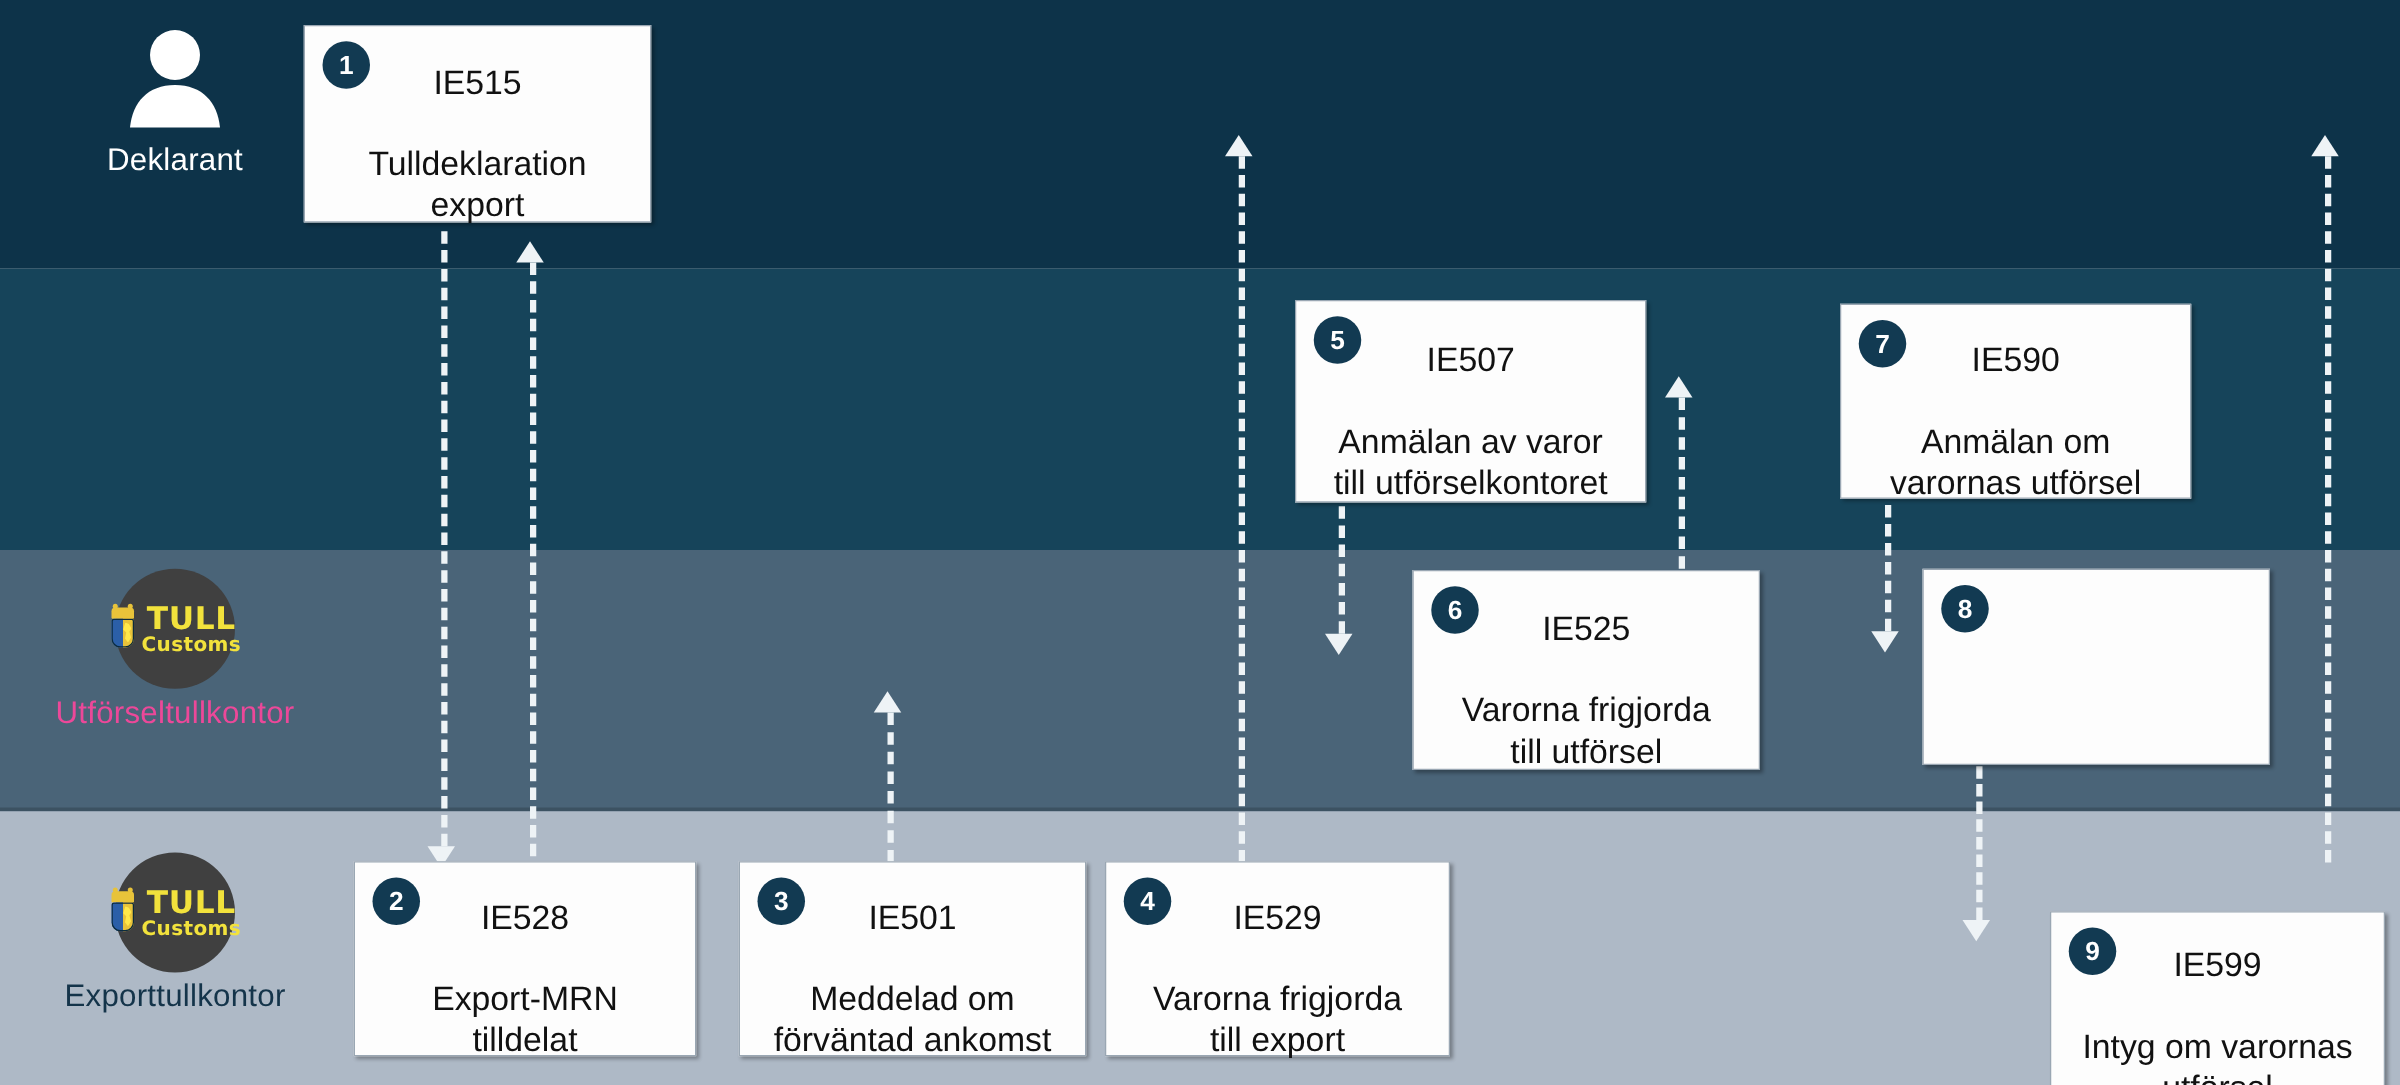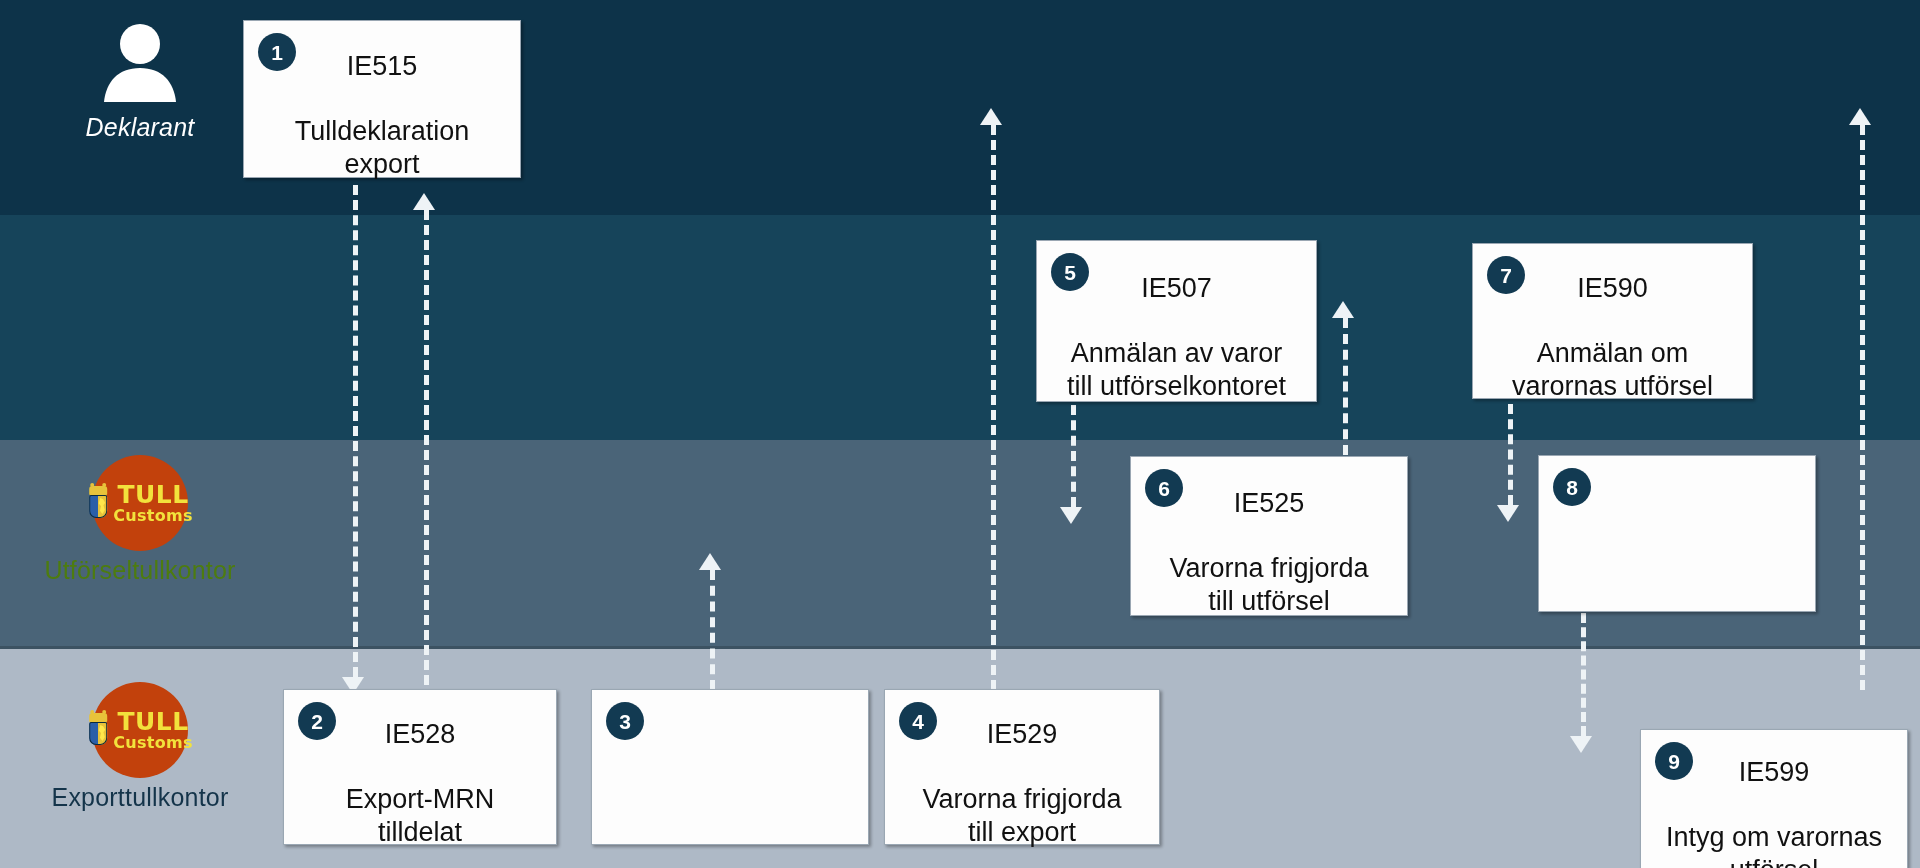--- a/index.html
+++ b/index.html
@@ -16,21 +16,21 @@
   .lane{position:absolute;left:0;width:1920px;}
   .lane-sep{position:absolute;left:0;width:1920px;height:3px;background:rgba(0,0,0,.18);}
 
   
   .actor{position:absolute;left:0;width:280px;text-align:center;}
   .actor-icon{display:block;margin:0 auto;}
   .actor-label{display:block;margin-top:6px;font-size:25px;letter-spacing:.2px;line-height:1.1;}
 
   .logo-circle{
     width:96px;height:96px;border-radius:50%;
-    background:#c2410c;margin:0 auto;position:relative;
+    background:#404040;margin:0 auto;position:relative;
   }
   .logo-inner{
     position:absolute;left:50%;top:50%;transform:translate(-50%,-50%);
     display:flex;align-items:center;gap:4px;
   }
   .crest{width:22px;height:34px;position:relative;}
   .crest .crown{
     position:absolute;left:2px;top:0;width:18px;height:9px;background:#e8c33a;
     border-radius:3px 3px 1px 1px;
   }
@@ -100,39 +100,39 @@
   <div class="lane-sep" style="top:646px;"></div>
   <div class="lane" style="top:649px;height:219px;background:#aeb9c6;"></div>
 
   <div class="actor" style="top:22px;">
     <span class="actor-icon">
       <svg width="94" height="82" viewBox="0 0 94 82" aria-hidden="true">
         <circle cx="47" cy="22" r="20" fill="#ffffff"></circle>
         <path d="M47 46 C25 46 13 60 11 80 L83 80 C81 60 69 46 47 46 Z" fill="#ffffff"></path>
       </svg>
     </span>
-    <span class="actor-label" style="color:#ffffff;font-style:italic;">Deklarant</span>
+    <span class="actor-label" style="color:#ffffff;">Deklarant</span>
   </div>
 
 
   <div class="actor" style="top:455px;">
     <span class="actor-icon logo-circle">
       <span class="logo-inner">
         <span class="crest">
           <span class="crown"></span>
             <span class="shield"></span>
             <span class="lion"></span>
         </span>
         <span class="logo-text">
           <span class="logo-tull">TULL</span>
           <span class="logo-customs">Customs</span>
         </span>
       </span>
     </span>
-    <span class="actor-label" style="color:#4d7c0f;">Utförseltullkontor</span>
+    <span class="actor-label" style="color:#ec4899;">Utförseltullkontor</span>
   </div>
 
   <div class="actor" style="top:682px;">
     <span class="actor-icon logo-circle">
       <span class="logo-inner">
         <span class="crest">
           <span class="crown"></span>
             <span class="shield"></span>
             <span class="lion"></span>
         </span>
@@ -203,20 +203,25 @@
     <span class="badge">2</span>
     <span class="mtext">
       <span>IE528</span><br>
       <span>Export-MRN
 tilldelat</span>
     </span>
   </div>
 
   <div class="msgbox" style="left:591px;top:689px;width:278px;height:156px;">
     <span class="badge">3</span>
+    <span class="mtext">
+      <span>IE501</span><br>
+      <span>Meddelad om
+förväntad ankomst</span>
+    </span>
   </div>
 
   <div class="msgbox" style="left:884px;top:689px;width:276px;height:156px;">
     <span class="badge">4</span>
     <span class="mtext">
       <span>IE529</span><br>
       <span>Varorna frigjorda
 till export</span>
     </span>
   </div>

